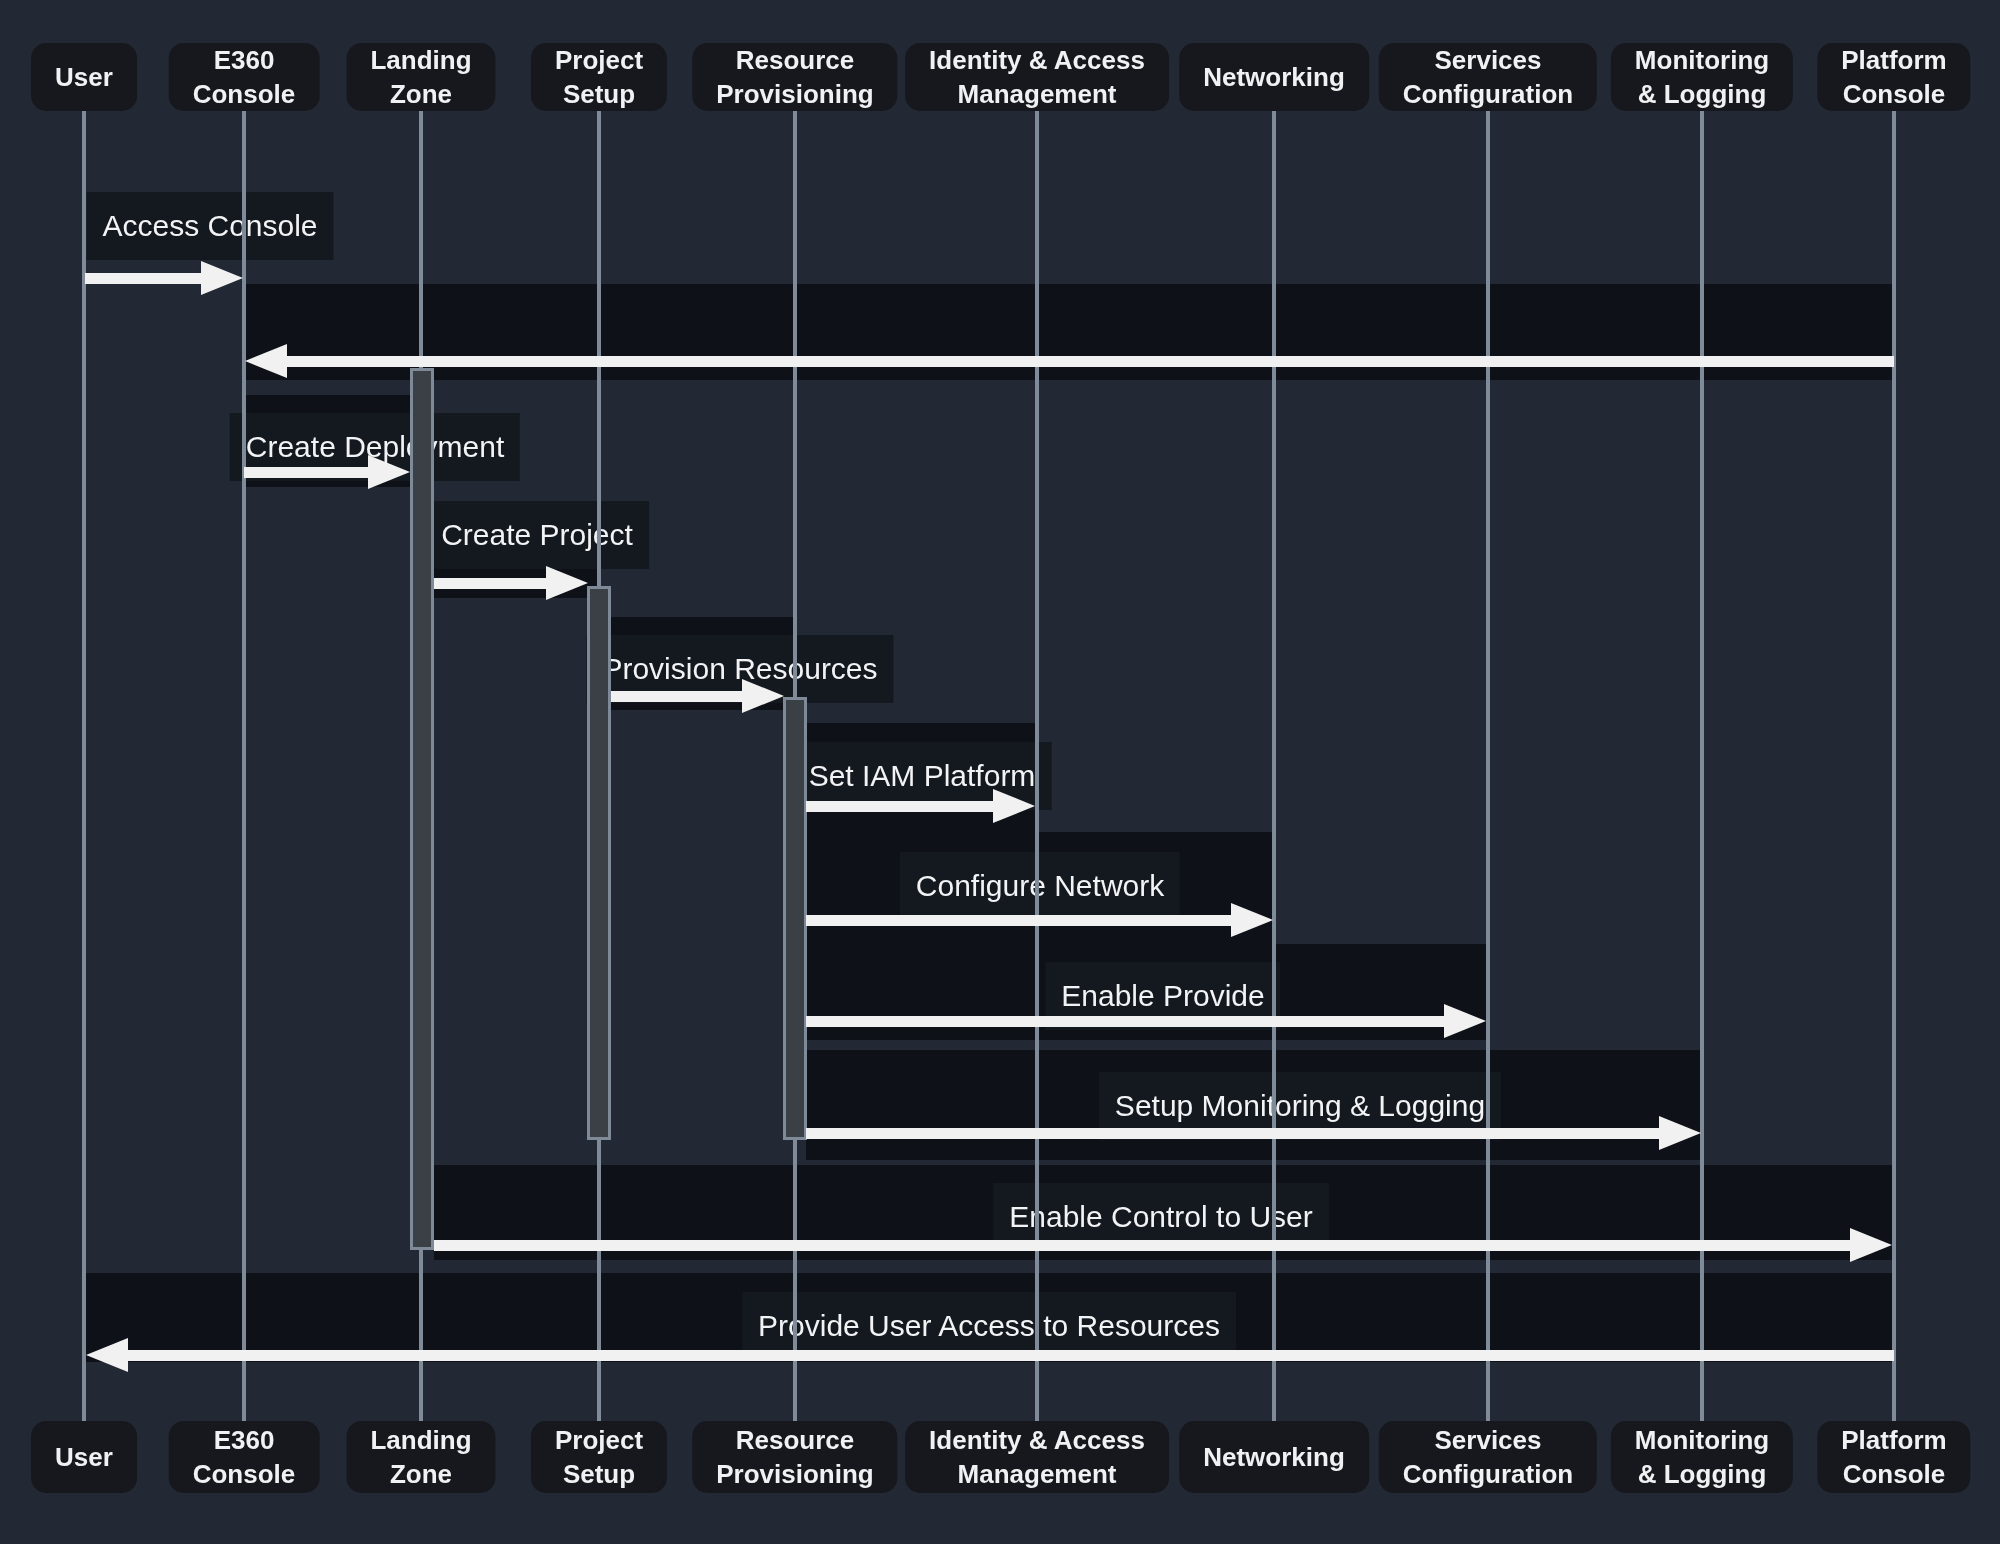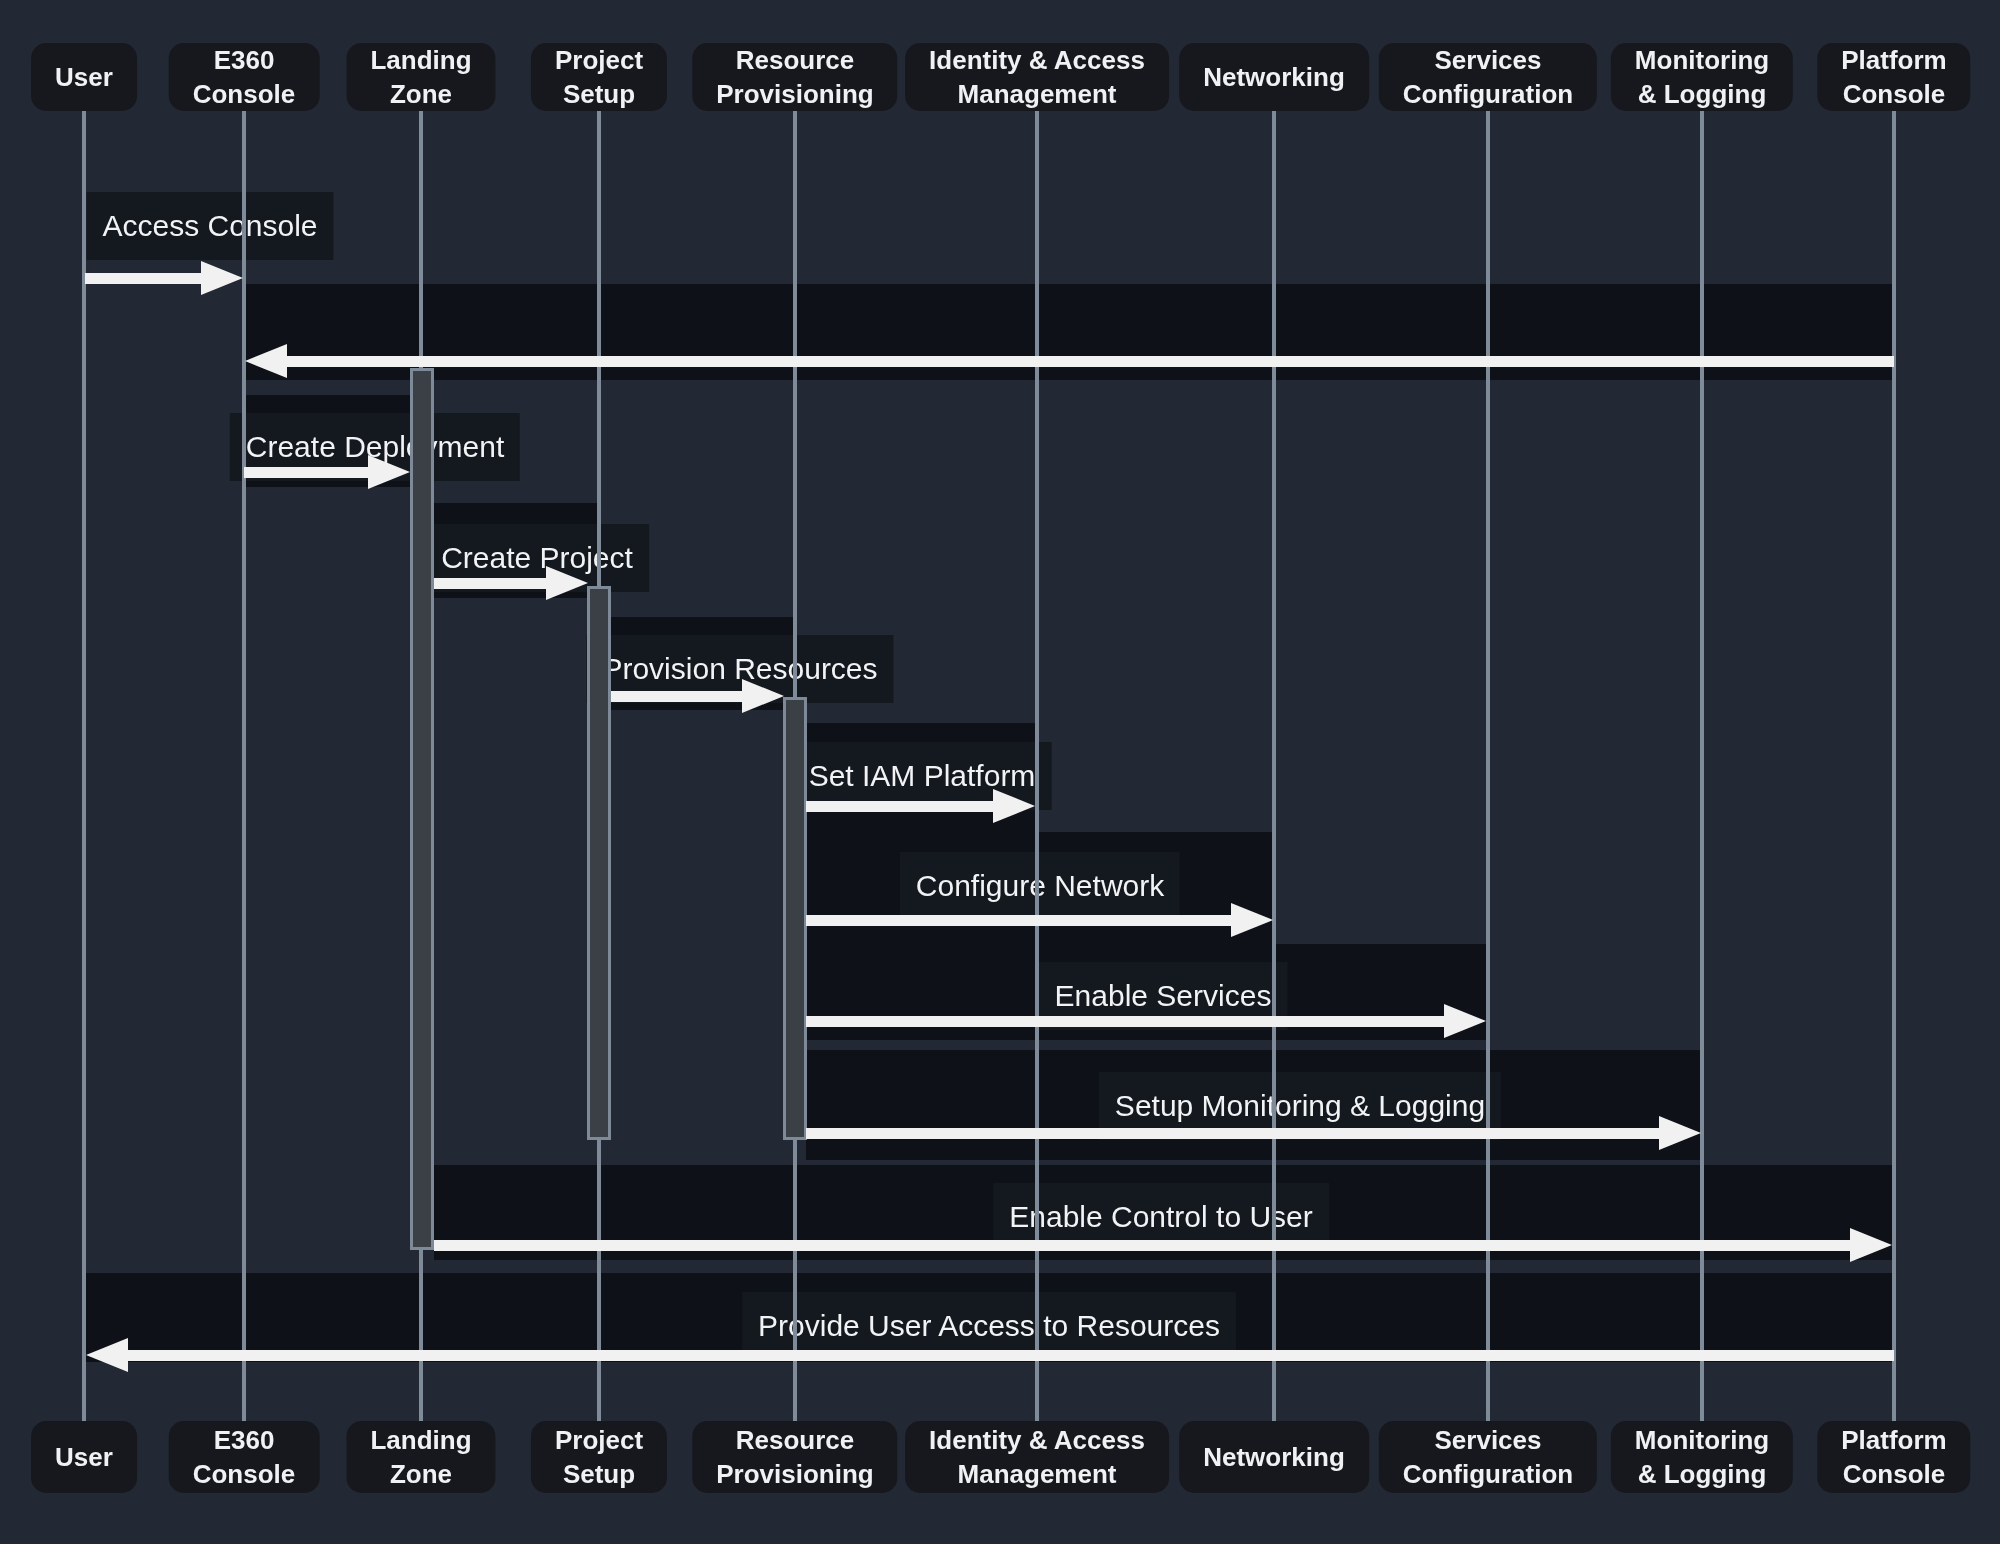--- a/index.html
+++ b/index.html
@@ -43,25 +43,25 @@
   <div class="band" style="left:611px;top:617px;width:184px;height:93px;"></div>
   <div class="band" style="left:806px;top:723px;width:232px;height:109px;"></div>
   <div class="band" style="left:806px;top:832px;width:468px;height:112px;"></div>
   <div class="band" style="left:806px;top:944px;width:682px;height:96px;"></div>
   <div class="band" style="left:806px;top:1050px;width:896px;height:110px;"></div>
   <div class="band" style="left:434px;top:1165px;width:1459px;height:95px;"></div>
   <div class="band" style="left:84px;top:1273px;width:1810px;height:89px;"></div>
 
   <div class="msg-label" style="left:210px;top:192px;">Access Console</div>
   <div class="msg-label" style="left:375px;top:413px;">Create Deployment</div>
-  <div class="msg-label" style="left:537px;top:524px;">Create Project</div>
+  <div class="msg-label" style="left:537px;top:501px;">Create Project</div>
   <div class="msg-label" style="left:740px;top:635px;">Provision Resources</div>
   <div class="msg-label" style="left:922px;top:742px;">Set IAM Platform</div>
   <div class="msg-label" style="left:1040px;top:852px;">Configure Network</div>
-  <div class="msg-label" style="left:1163px;top:962px;">Enable Services</div>
+  <div class="msg-label" style="left:1163px;top:962px;">Enable Provide</div>
   <div class="msg-label" style="left:1300px;top:1072px;">Setup Monitoring &amp; Logging</div>
   <div class="msg-label" style="left:1161px;top:1183px;">Enable Control to User</div>
   <div class="msg-label" style="left:989px;top:1292px;">Provide User Access to Resources</div>
 
   <div class="lifeline" style="left:84px;"></div>
   <div class="lifeline" style="left:244px;"></div>
   <div class="lifeline" style="left:421px;"></div>
   <div class="lifeline" style="left:599px;"></div>
   <div class="lifeline" style="left:795px;"></div>
   <div class="lifeline" style="left:1037px;"></div>

